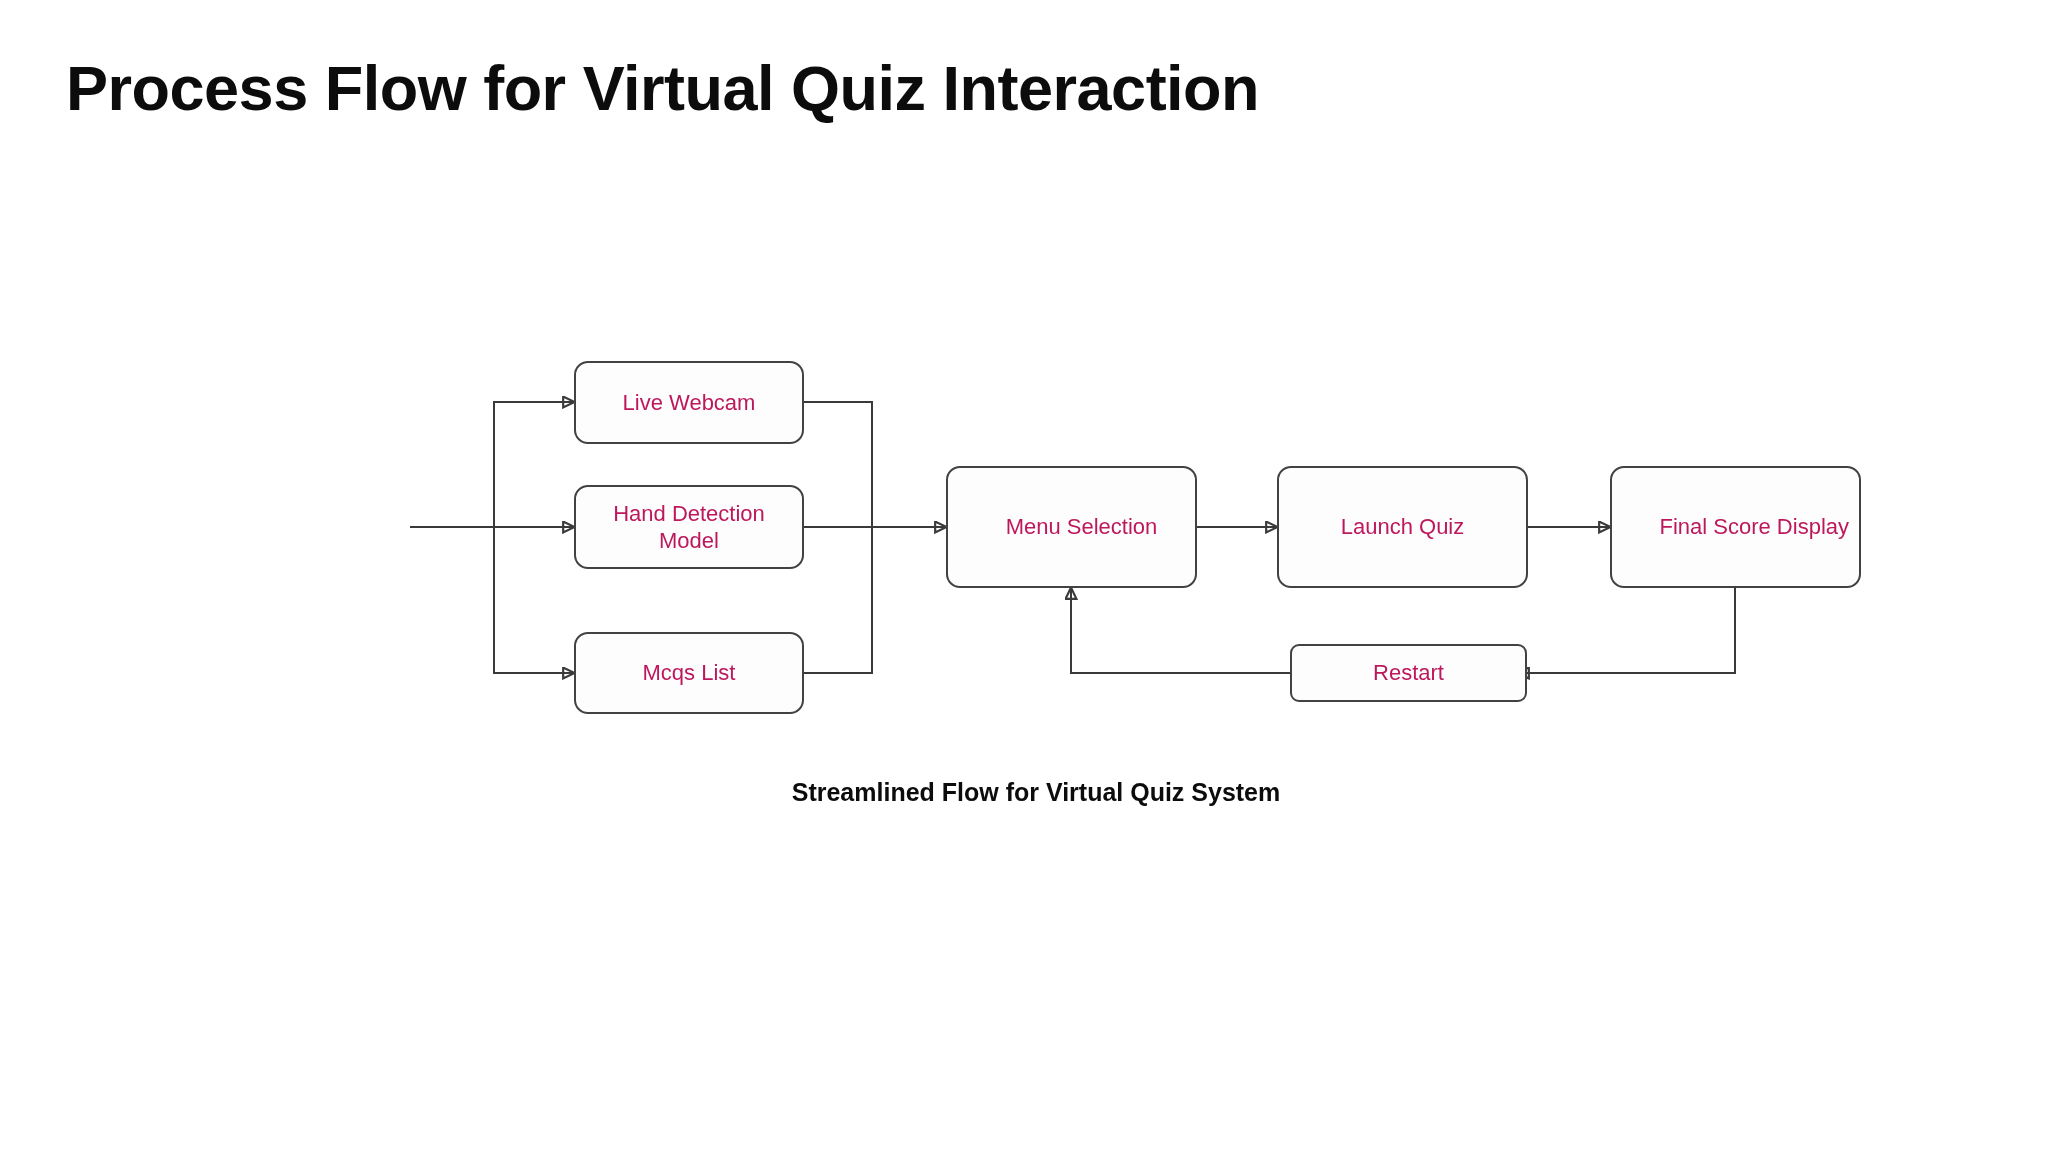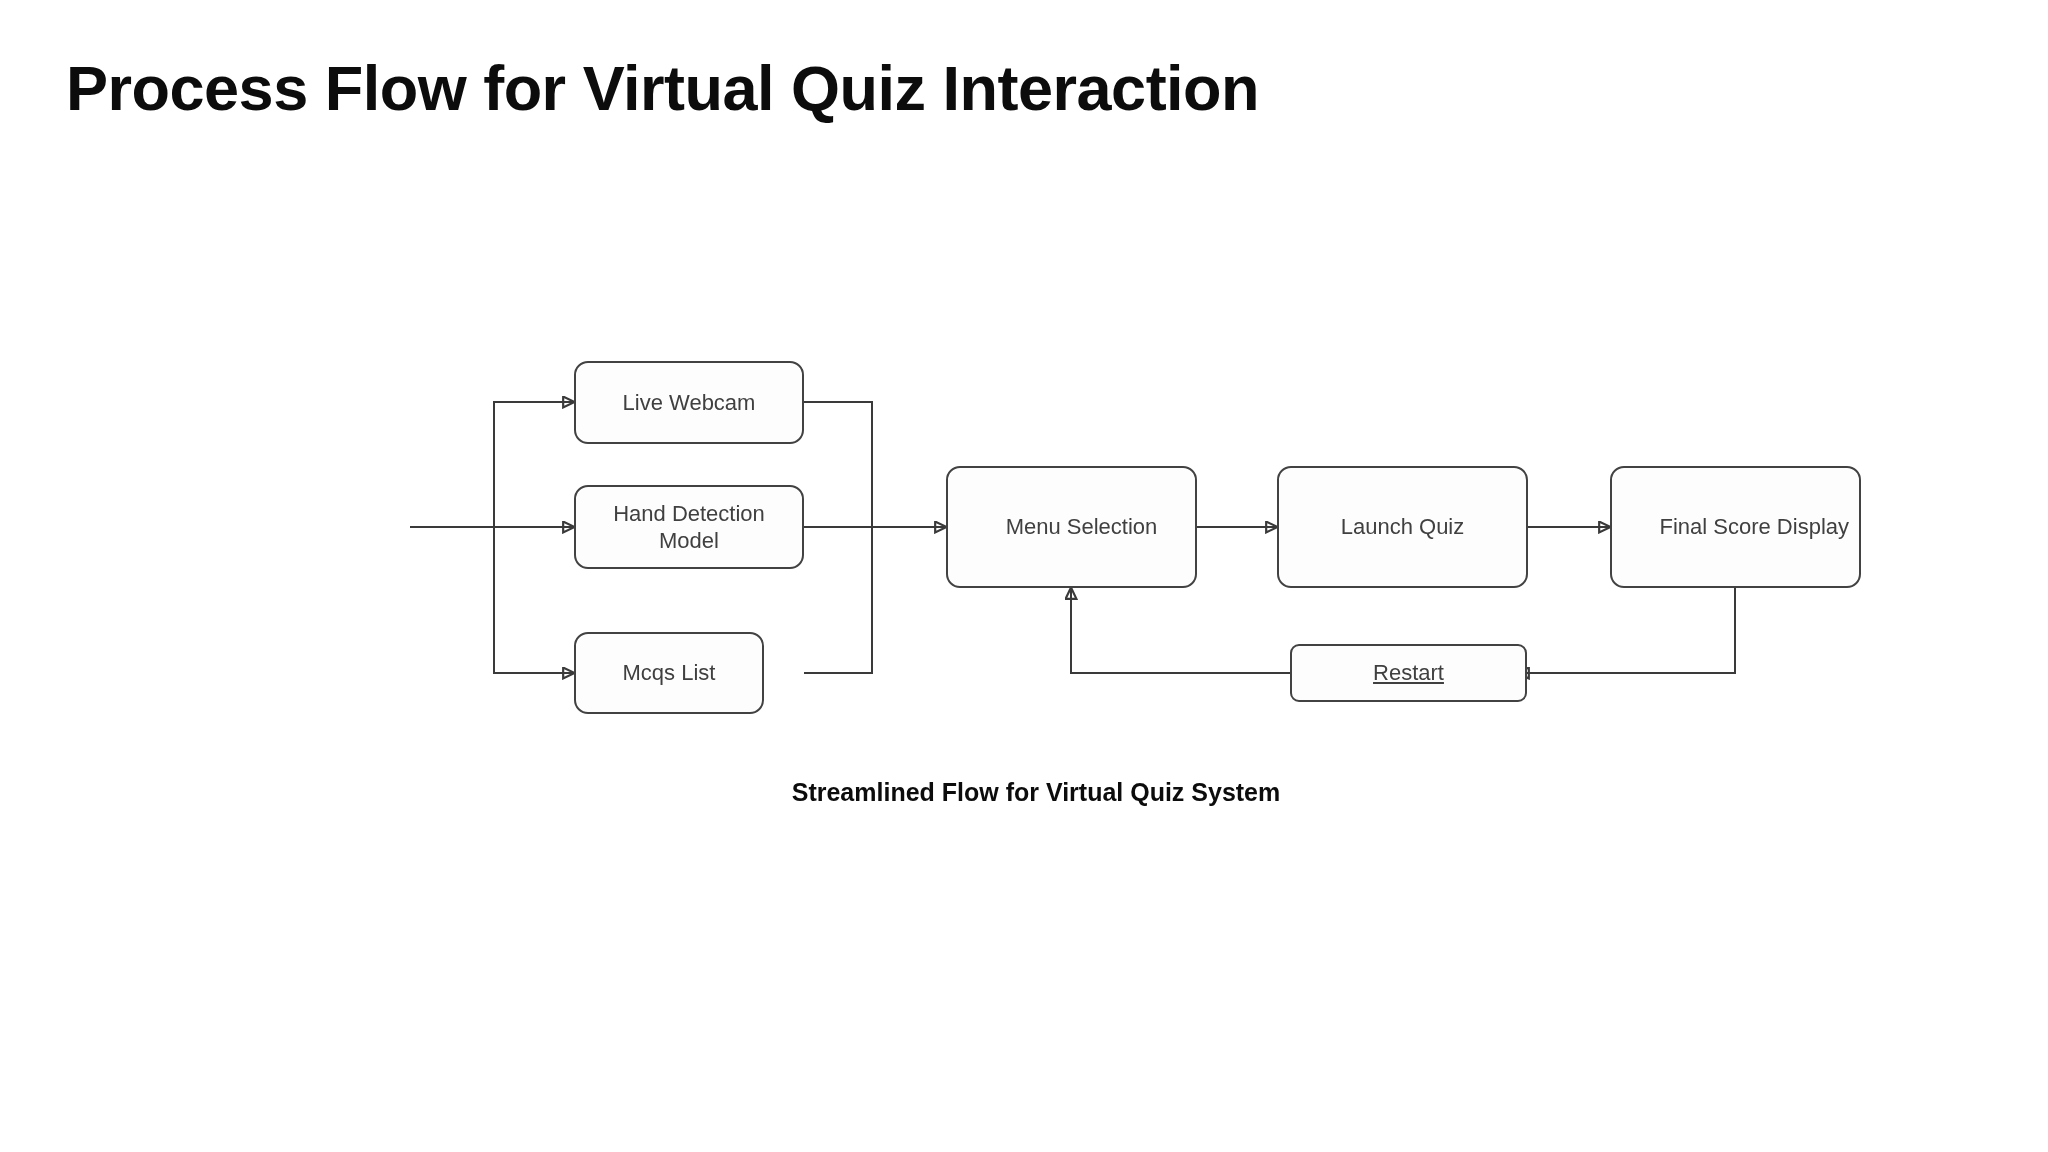--- a/index.html
+++ b/index.html
@@ -46,21 +46,21 @@
   .node {
     position: absolute;
     box-sizing: border-box;
     background: #fdfdfd;
     border: 2px solid #424242;
     border-radius: 14px;
     display: flex;
     align-items: center;
     justify-content: center;
     text-align: center;
-    color: #404040;
+    color: #be185d;
     font-size: 22px;
     line-height: 1.25;
   }
   .node.small {
     border-radius: 9px;
   }
   .node .lbl {
     padding: 0 10px;
   }
   .node.wrap .lbl {
@@ -109,35 +109,35 @@
 
 
   <div class="node" style="left:574px; top:361px; width:230px; height:83px;">
     <span class="lbl">Live Webcam</span>
   </div>
 
   <div class="node wrap" style="left:574px; top:485px; width:230px; height:84px;">
     <span class="lbl">Hand Detection Model</span>
   </div>
 
-  <div class="node" style="left:574px; top:632px; width:190px; height:82px;">
+  <div class="node" style="left:574px; top:632px; width:230px; height:82px;">
     <span class="lbl">Mcqs List</span>
   </div>
 
   <div class="node" style="left:946px; top:466px; width:251px; height:122px;padding-left:20px;">
     <span class="lbl">Menu Selection</span>
   </div>
 
   <div class="node" style="left:1277px; top:466px; width:251px; height:122px;">
     <span class="lbl">Launch Quiz</span>
   </div>
 
   <div class="node" style="left:1610px; top:466px; width:251px; height:122px;justify-content:flex-end;">
     <span class="lbl">Final Score Display</span>
   </div>
 
-  <div class="node small" style="left:1290px; top:644px; width:237px; height:58px;text-decoration:underline;">
+  <div class="node small" style="left:1290px; top:644px; width:237px; height:58px;">
     <span class="lbl">Restart</span>
   </div>
 
   <div class="caption">Streamlined Flow for Virtual Quiz System</div>
 
 </div>
 
 </body></html>

